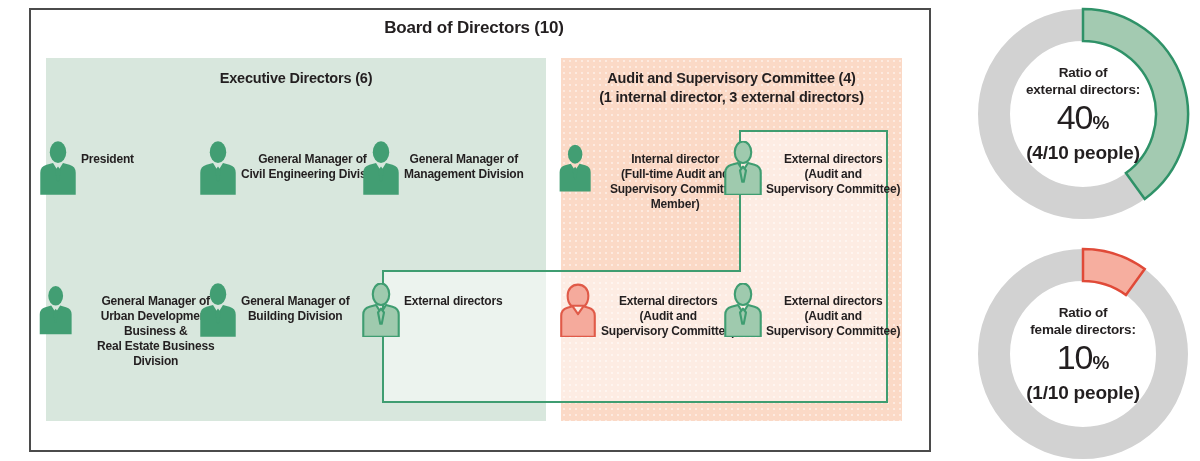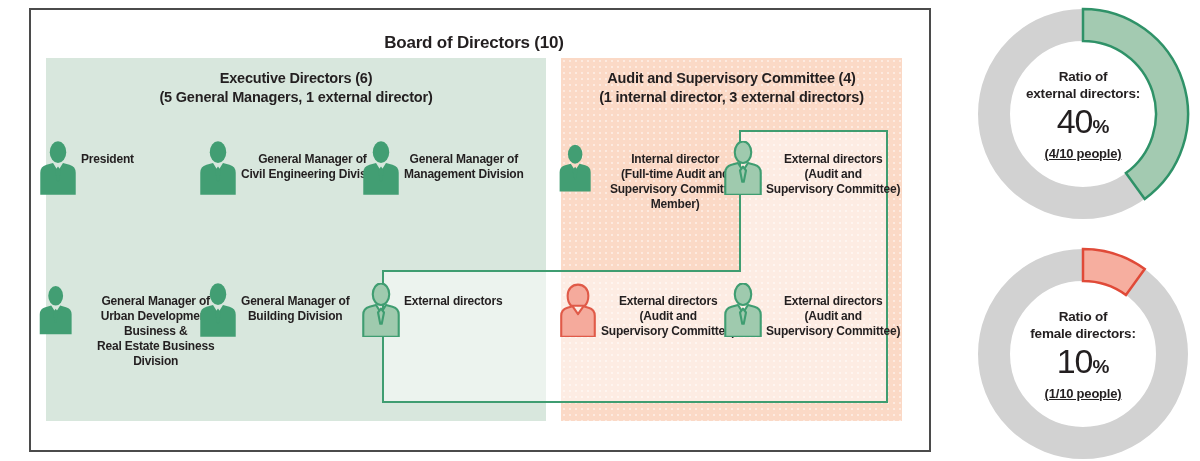--- a/index.html
+++ b/index.html
@@ -5,21 +5,21 @@
   html,body { margin:0; padding:0; background:#ffffff; }
   .stage {
     position:relative; width:1200px; height:461px; background:#ffffff;
     font-family:"Liberation Sans", sans-serif; color:#231f20; overflow:hidden;
   }
   .board-box {
     position:absolute; left:29px; top:8px; width:902px; height:444px;
     border:2px solid #4b4b4b; box-sizing:border-box; background:#ffffff; z-index:0;
   }
   .board-title {
-    position:absolute; left:29px; top:33px; width:890px; text-align:center;
+    position:absolute; left:29px; top:18px; width:890px; text-align:center;
     font-size:17px; font-weight:bold; letter-spacing:-0.2px; z-index:4;
   }
   .panel { position:absolute; top:58px; height:363px; z-index:1; }
   .panel.green { left:46px; width:500px; background:#d8e7dd; }
   .panel.orange {
     left:561px; width:341px; background:#fbd9c6;
     background-image:radial-gradient(rgba(255,255,255,0.45) 1px, rgba(255,255,255,0) 1.3px);
     background-size:6px 6px;
   }
   .panel-header {
@@ -41,34 +41,33 @@
   .donut svg { position:absolute; left:0; top:0; }
   .donut-text {
     position:absolute; left:0; top:0; width:220px; height:220px;
     display:flex; flex-direction:column; align-items:center; justify-content:center;
     text-align:center; z-index:2;
   }
   .donut-label { font-size:13.5px; font-weight:bold; line-height:17px; letter-spacing:-0.2px; }
   .donut-value { margin-top:1px; line-height:36px; white-space:nowrap; }
   .donut-value .num { font-size:34px; font-weight:normal; letter-spacing:-1px; }
   .donut-value .pct { font-size:19px; font-weight:bold; }
-  .donut-sub { font-size:13px; font-weight:bold; letter-spacing:-0.2px;text-decoration:underline; }
+  .donut-sub { font-size:19px; font-weight:bold; letter-spacing:-0.2px; }
 </style>
 </head>
 <body>
 
 <div class="stage">
 
   <div class="board-box"></div>
   <div class="board-title">Board of Directors (10)</div>
 
   <div class="panel green">
     <div class="panel-header">
       <div>Executive Directors (6)</div>
-      <div>(5 General Managers, 1 external director)</div>
     </div>
   </div>
 
   <div class="panel orange">
     <div class="panel-header">
       <div>Audit and Supervisory Committee (4)</div>
       <div>(1 internal director, 3 external directors)</div>
     </div>
   </div>
 

